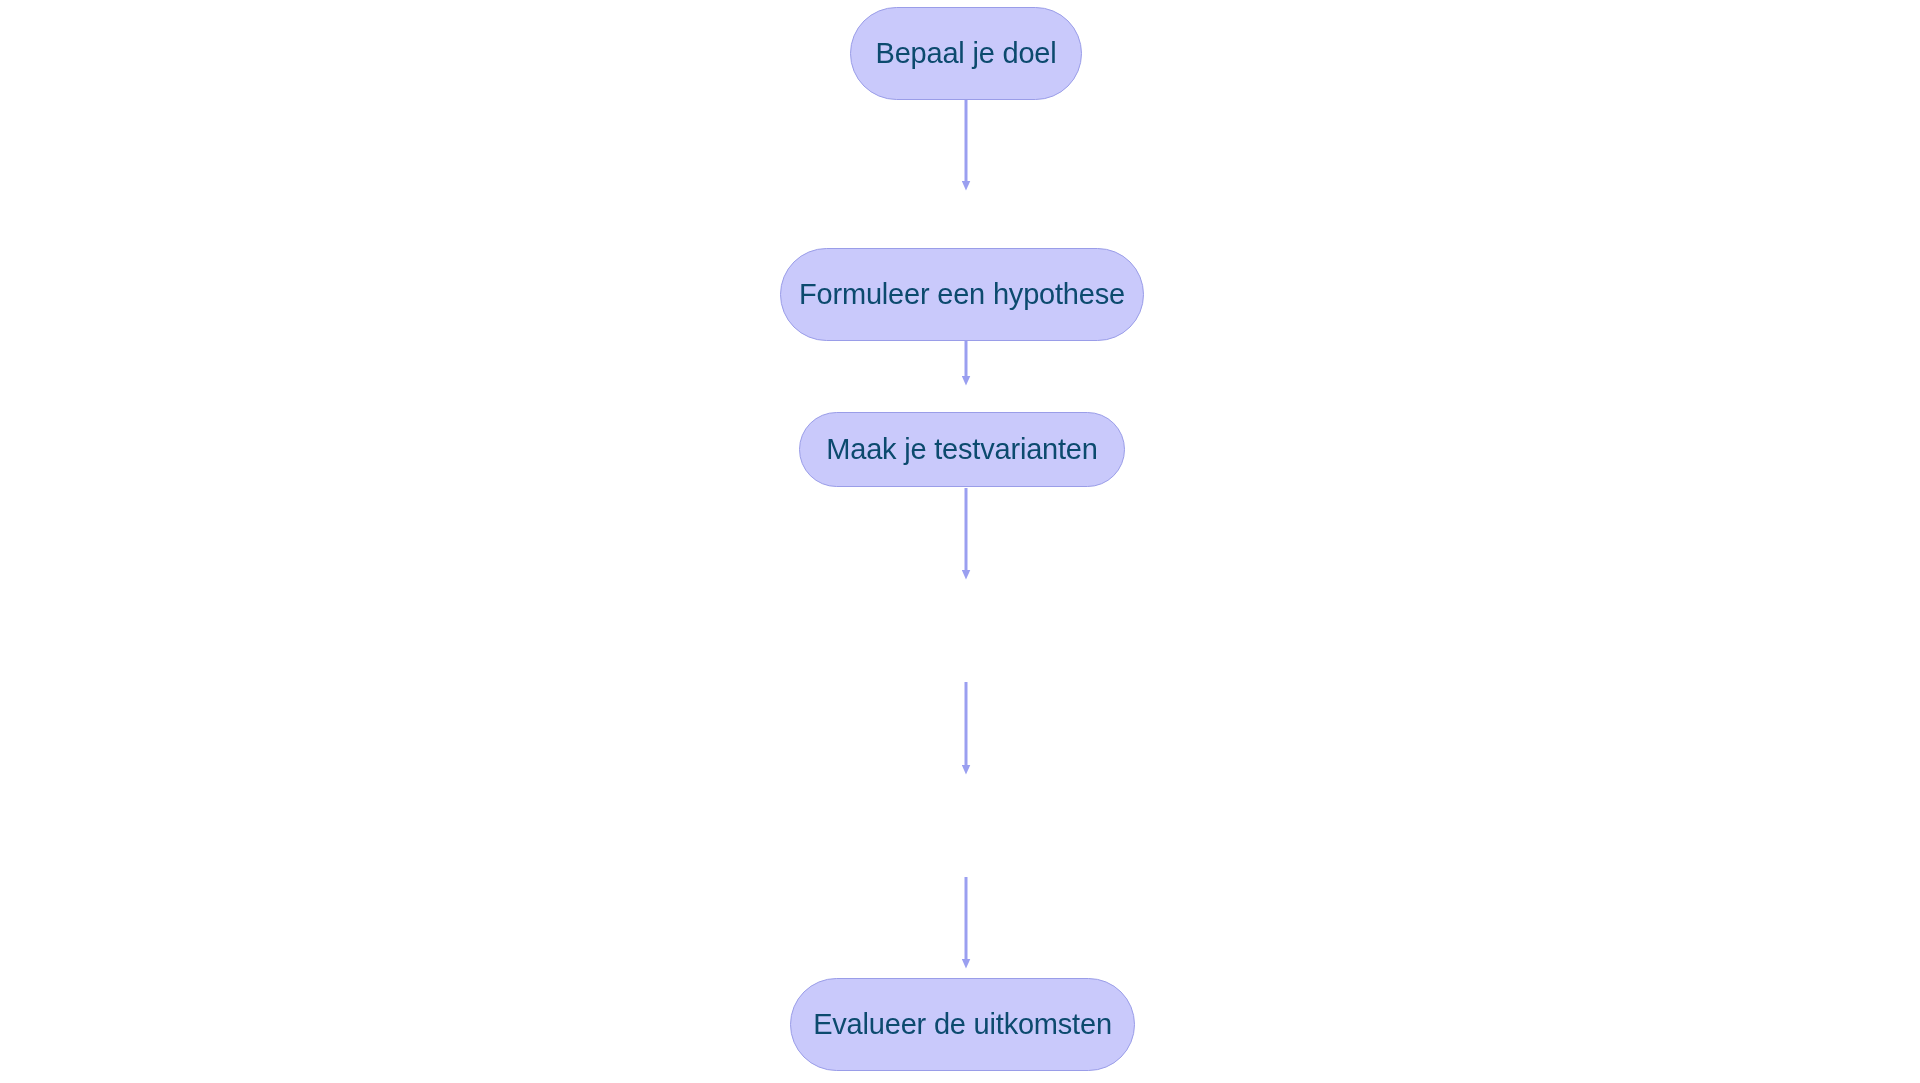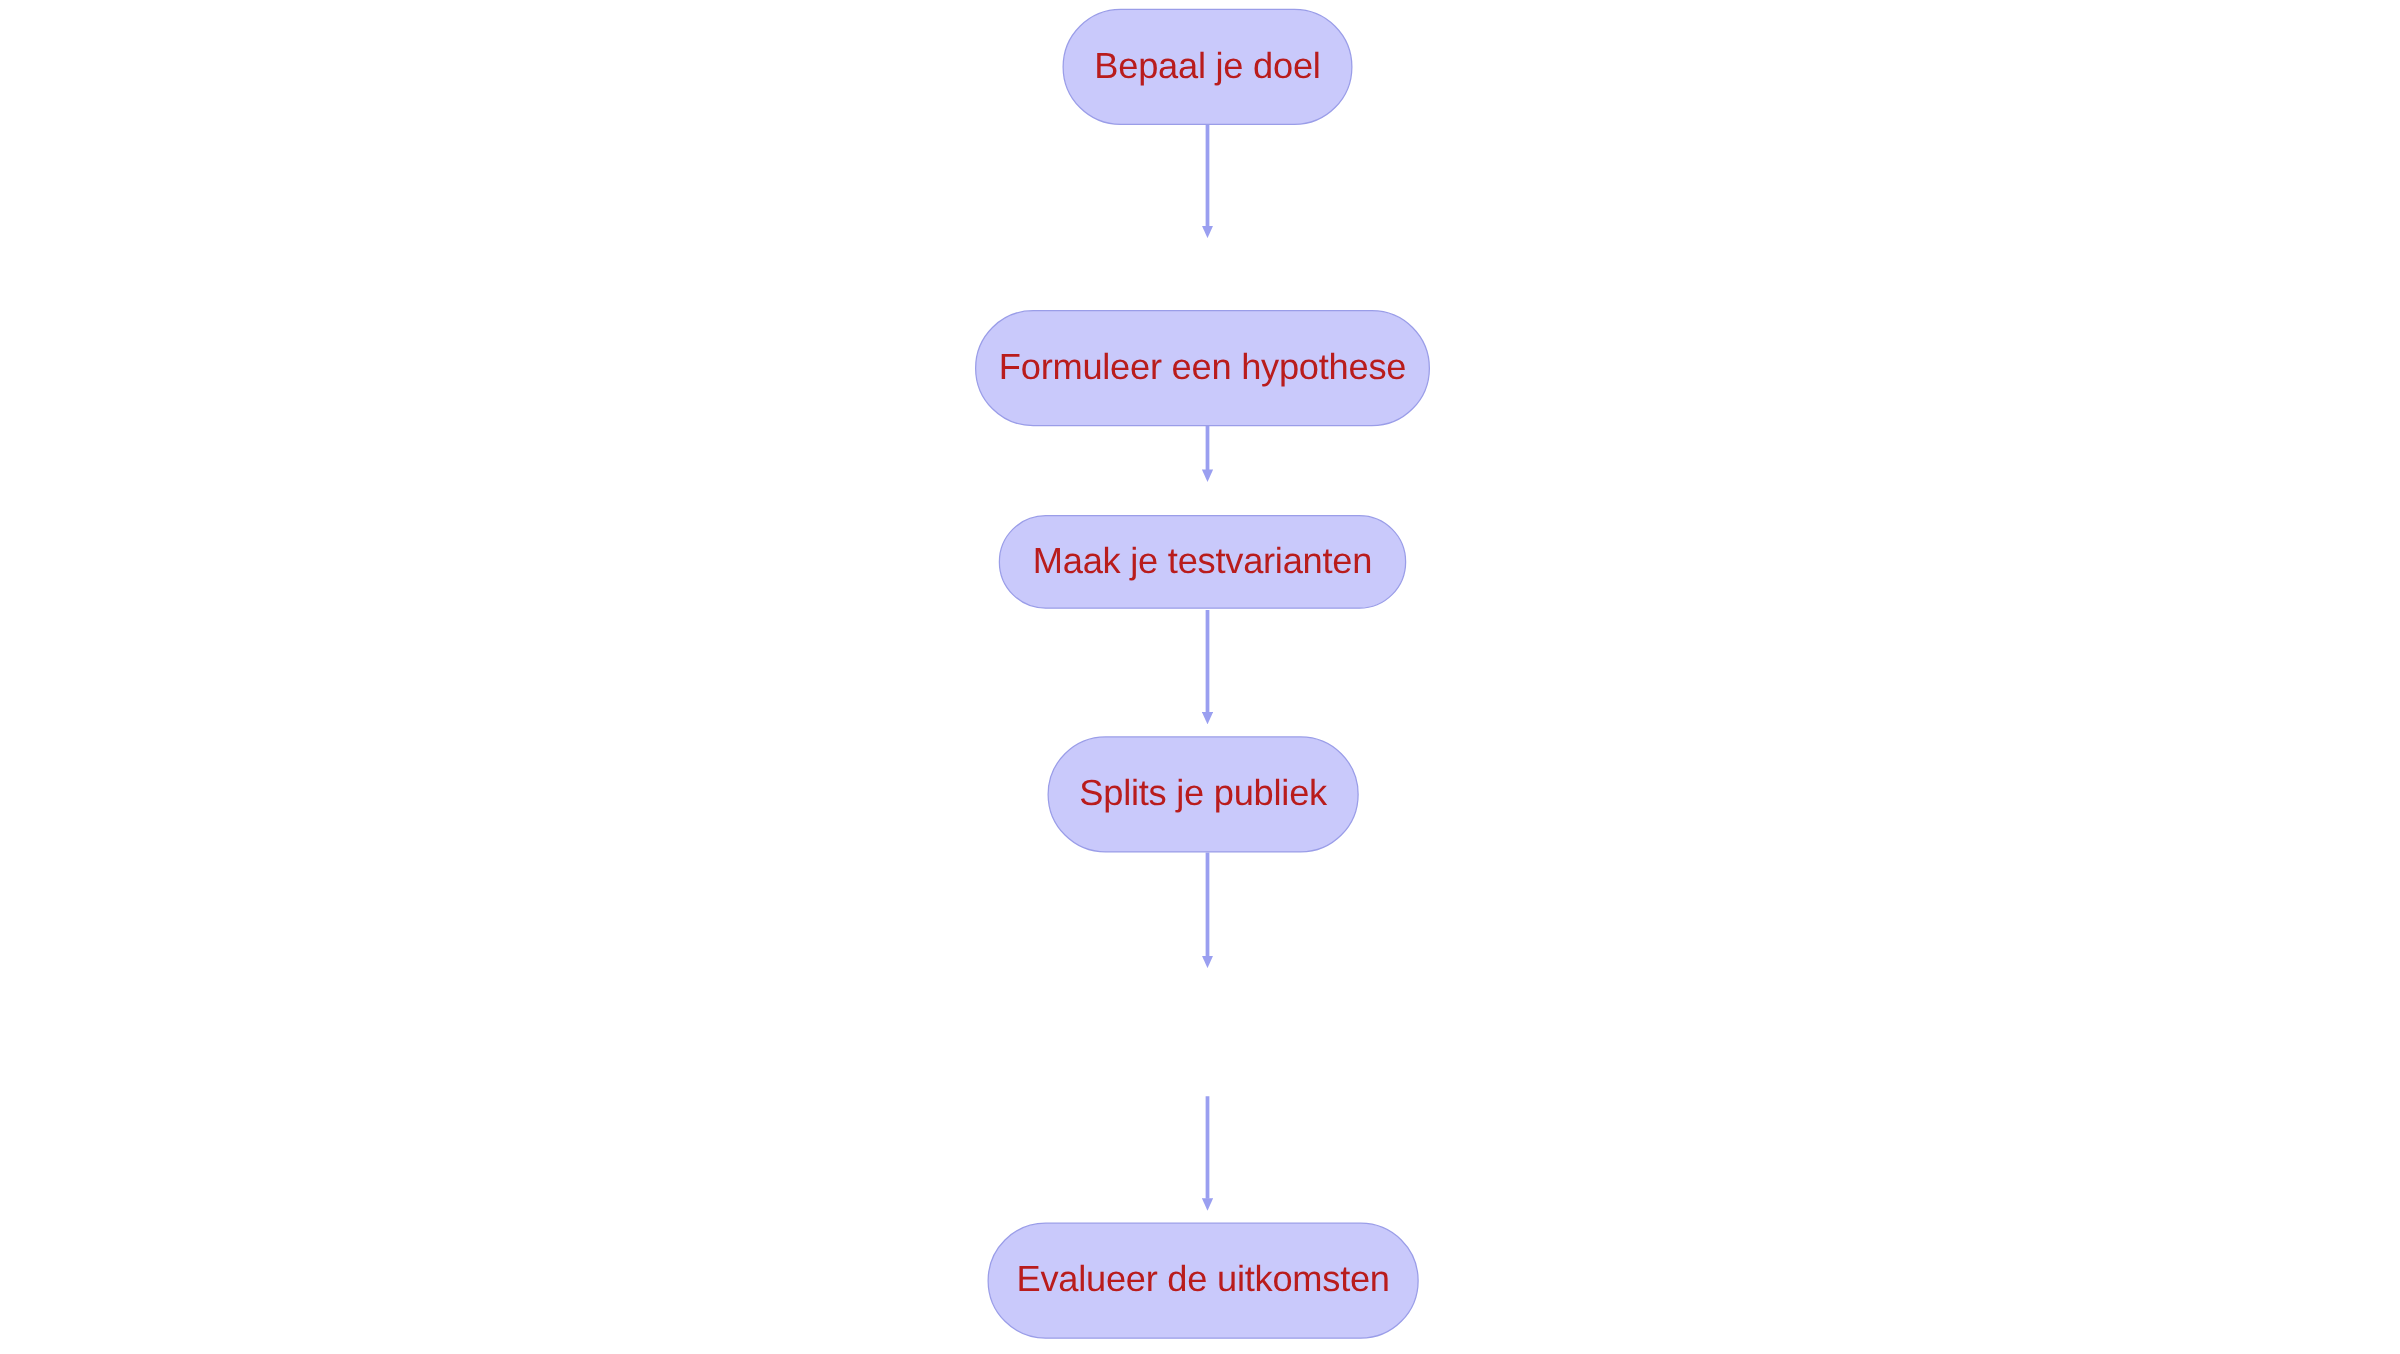--- a/index.html
+++ b/index.html
@@ -30,21 +30,21 @@
   }
   .node {
     position: absolute;
     box-sizing: border-box;
     display: flex;
     align-items: center;
     justify-content: center;
     background: #c9c9fb;
     border: 1px solid #9a9de8;
     border-radius: 999px;
-    color: #b91c1c;
+    color: #0c4a6e;
     font-family: "Liberation Sans", sans-serif;
     font-size: 29px;
     font-weight: 400;
     letter-spacing: -0.2px;
     white-space: nowrap;
     line-height: 1;
     user-select: none;
   }
   .node-label {
     display: block;
@@ -77,22 +77,19 @@
   </div>
 
   <div class="node" style="left:780px; top:200px; width:364px; height:93px;margin-top:48px;">
     <span class="node-label">Formuleer een hypothese</span>
   </div>
 
   <div class="node" style="left:799px; top:412px; width:326px; height:75px;">
     <span class="node-label">Maak je testvarianten</span>
   </div>
 
-  <div class="node" style="left:838px; top:589px; width:249px; height:93px;">
-    <span class="node-label">Splits je publiek</span>
-  </div>
 
 
   <div class="node" style="left:790px; top:978px; width:345px; height:93px;text-align:right;">
     <span class="node-label">Evalueer de uitkomsten</span>
   </div>
 
 </div>
 
 </body></html>

